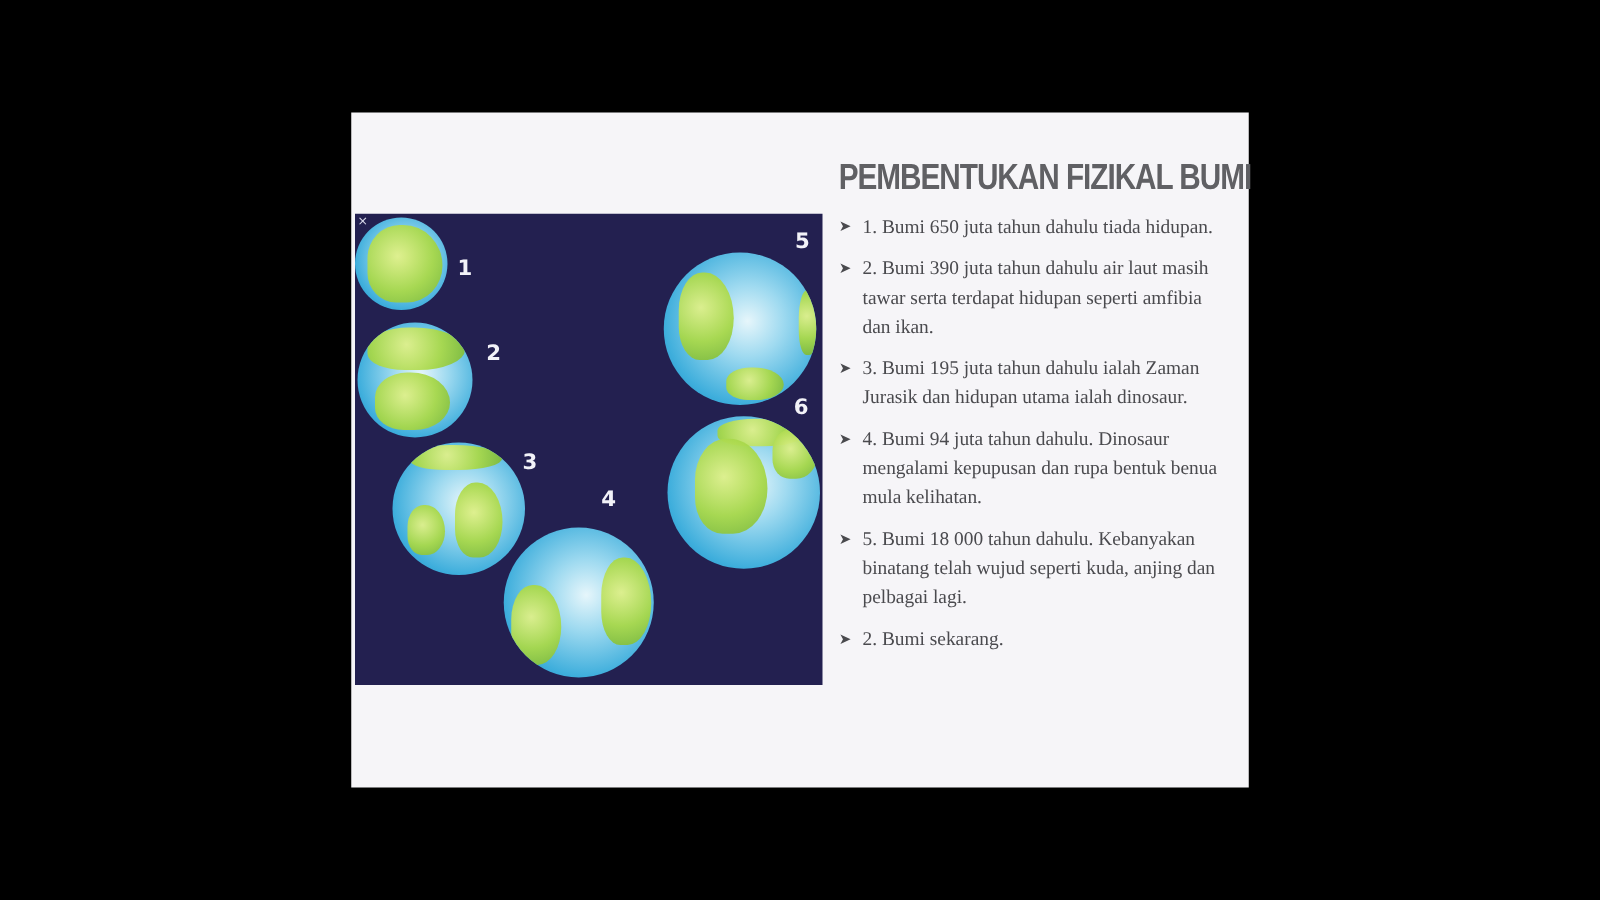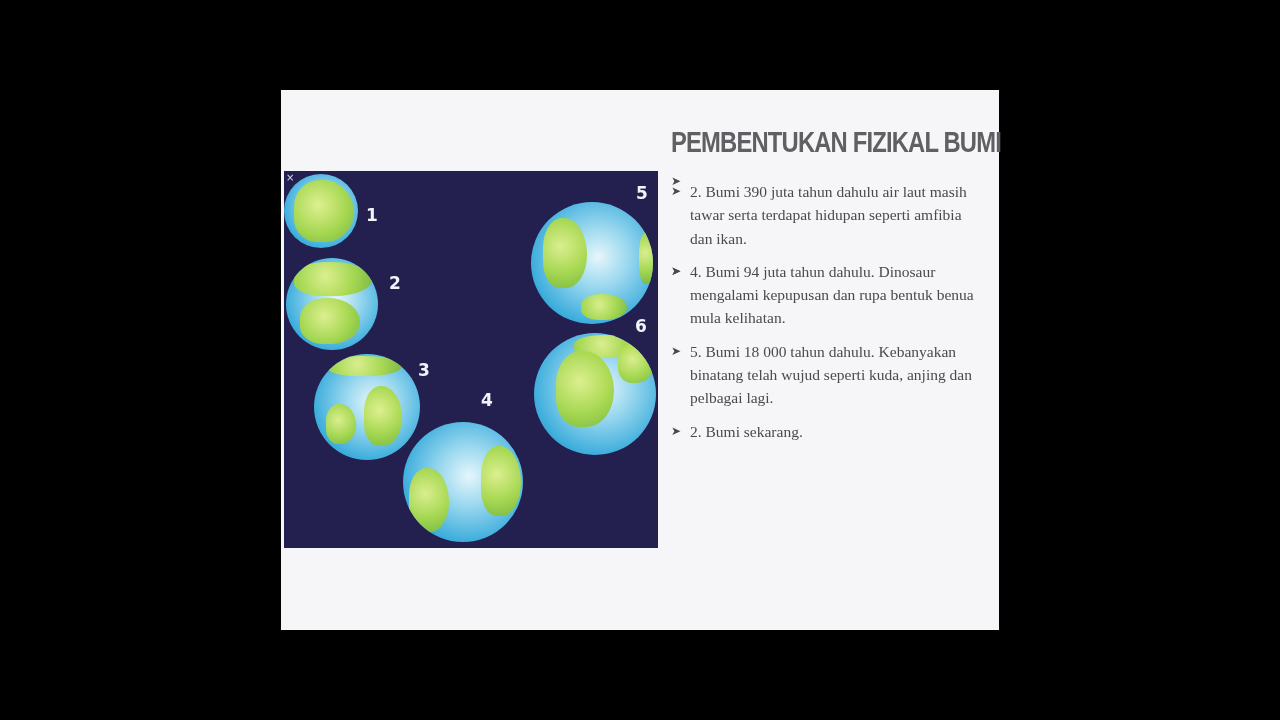--- a/index.html
+++ b/index.html
@@ -59,20 +59,20 @@
       <div class="land" style="left:40px;top:2px;width:70px;height:22px;"></div>
       <div class="land" style="left:22px;top:18px;width:58px;height:76px;"></div>
       <div class="land" style="left:84px;top:10px;width:36px;height:40px;"></div>
     </div>
     <span class="num" style="left:351px;top:145px;">6</span>
   </div>
 
   <div class="title">PEMBENTUKAN FIZIKAL BUMI</div>
 
   <ul class="bullets">
-    <li><span class="arrow">➤</span></li>
+    <li><span class="arrow">➤</span><span>1. Bumi 650 juta tahun dahulu tiada hidupan.</span></li>
     <li><span class="arrow">➤</span><span>2. Bumi 390 juta tahun dahulu air laut masih tawar serta terdapat hidupan seperti amfibia dan ikan.</span></li>
-    <li><span class="arrow">➤</span></li>
+    <li><span class="arrow">➤</span><span>3. Bumi 195 juta tahun dahulu ialah Zaman Jurasik dan hidupan utama ialah dinosaur.</span></li>
     <li><span class="arrow">➤</span><span>4. Bumi 94 juta tahun dahulu. Dinosaur mengalami kepupusan dan rupa bentuk benua mula kelihatan.</span></li>
     <li><span class="arrow">➤</span><span>5. Bumi 18 000 tahun dahulu. Kebanyakan binatang telah wujud seperti kuda, anjing dan pelbagai lagi.</span></li>
     <li><span class="arrow">➤</span><span>2. Bumi sekarang.</span></li>
   </ul>
 </div>
 
 </body></html>

